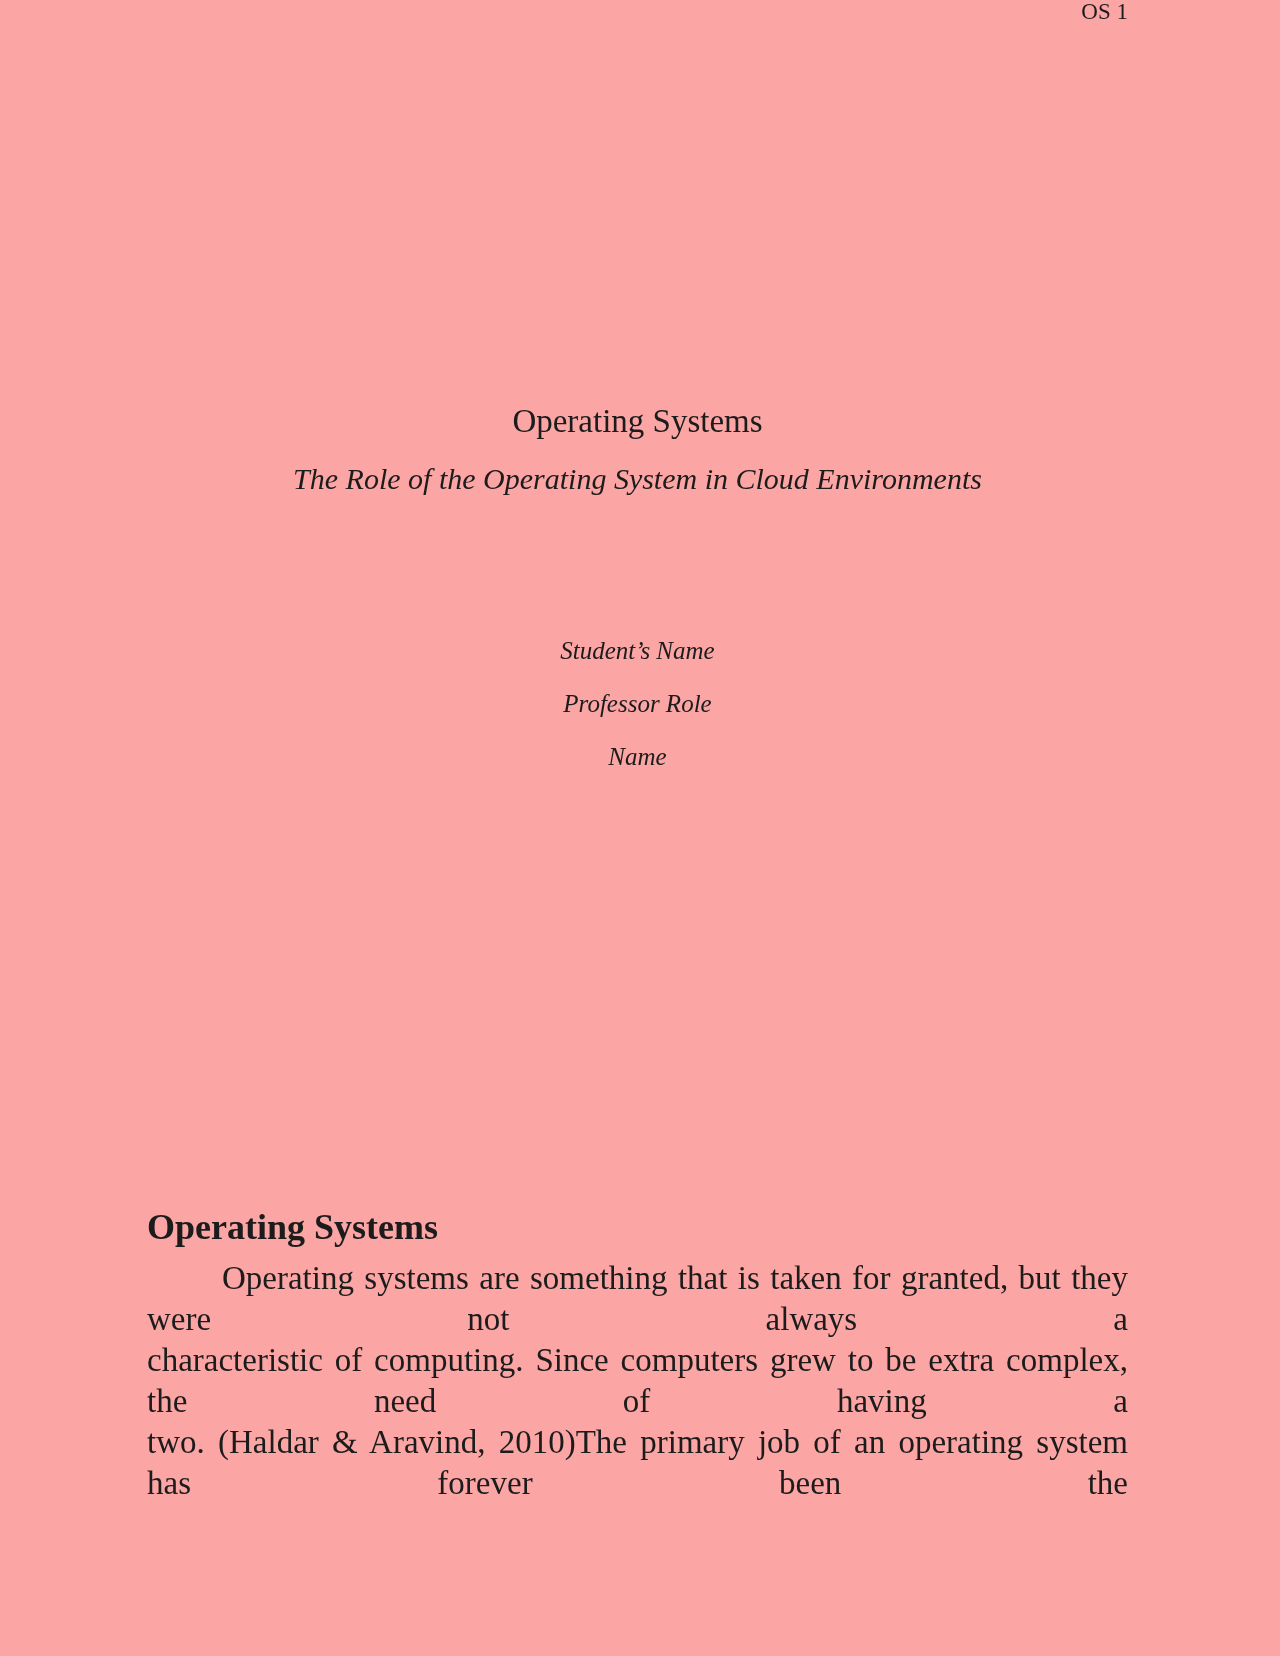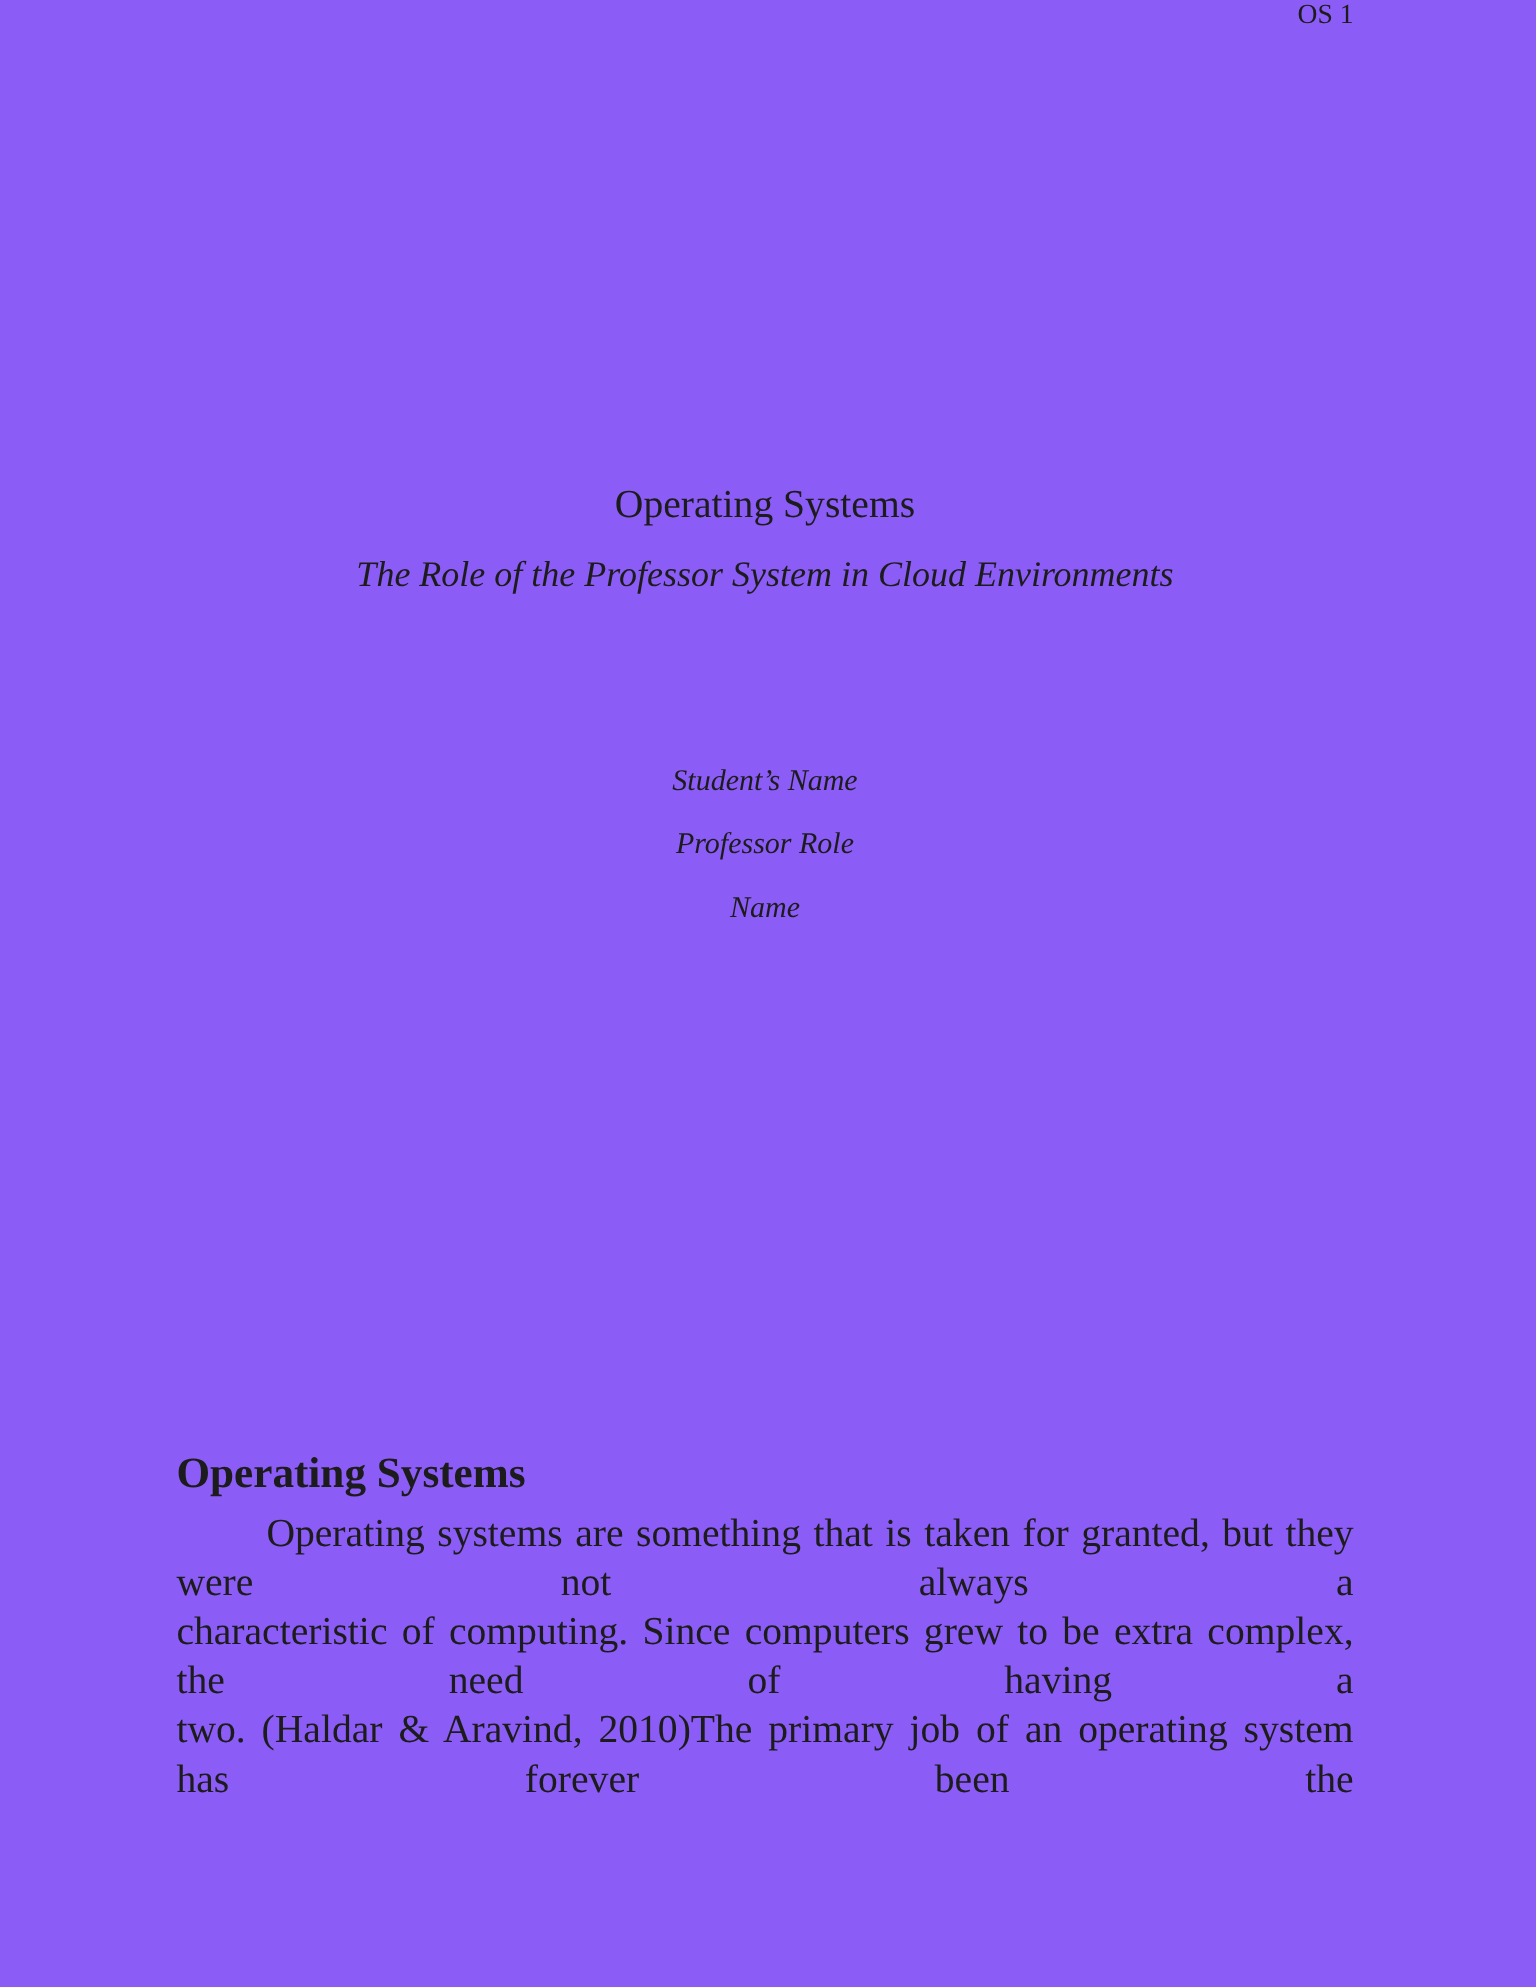--- a/index.html
+++ b/index.html
@@ -4,21 +4,21 @@
 <style>
   html, body {
     margin: 0;
     padding: 0;
     background: #ffffff;
   }
   .page {
     position: relative;
     width: 1280px;
     height: 1656px;
-    background: #8b5cf6;
+    background: #fca5a5;
     color: #1c1c1c;
     font-family: "Liberation Serif", "DejaVu Serif", serif;
     overflow: hidden;
   }
   .header-line {
     position: absolute;
     top: -2px;
     right: 152px;
     font-size: 23px;
     line-height: 1.2;
@@ -74,21 +74,21 @@
 </style>
 </head>
 <body>
 
 <div class="page">
 
   <div class="header-line">OS 1</div>
 
   <div class="content-col doc-title">Operating Systems</div>
 
-  <div class="content-col doc-subtitle">The Role of the Professor System in Cloud Environments</div>
+  <div class="content-col doc-subtitle">The Role of the Operating System in Cloud Environments</div>
 
   <div class="content-col byline">
     <div>Student’s Name</div>
     <div>Professor Role</div>
     <div>Name</div>
   </div>
 
   <div class="content-col section-heading">Operating Systems</div>
 
   <div class="content-col body-paragraph">

